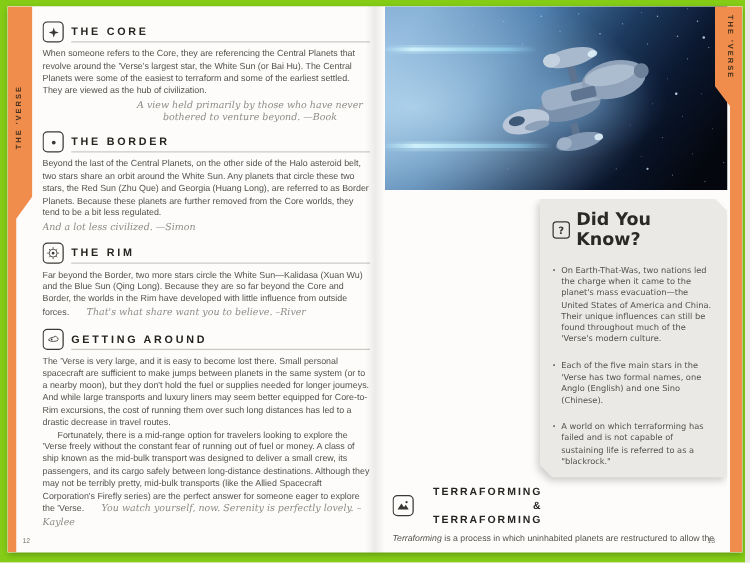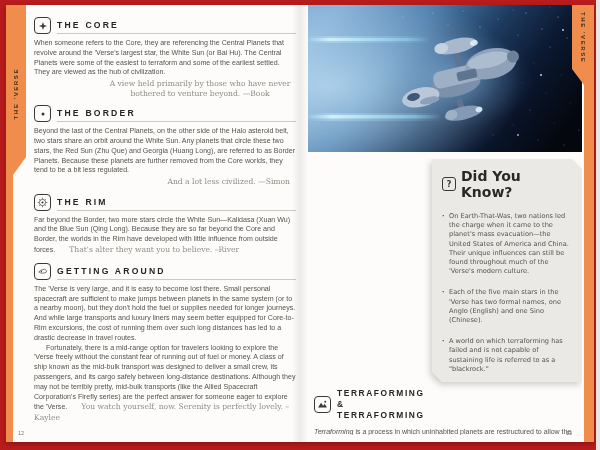--- a/index.html
+++ b/index.html
@@ -1,16 +1,16 @@
 <!DOCTYPE html>
 <html><head>
 <meta charset="utf-8">
 <style>
   html,body{margin:0;padding:0;background:#e9e7e3;font-family:"Liberation Sans",sans-serif;}
-  .stage{position:relative;width:596px;height:450px;background:#b91c1c;overflow:hidden;}
+  .stage{position:relative;width:596px;height:450px;background:#84cc16;overflow:hidden;}
   .spread{position:absolute;left:6px;top:5px;width:588px;height:437px;background:#fdfcfa;
           box-shadow:0 2px 5px rgba(0,0,0,.28);overflow:hidden;}
   .fold{position:absolute;left:50%;top:0;bottom:0;width:16px;transform:translateX(-50%);
         background:linear-gradient(to right,rgba(0,0,0,0) 0%,rgba(0,0,0,.07) 50%,rgba(0,0,0,0) 100%);pointer-events:none;}
 
   
   .tab-left{position:absolute;left:0;top:0;width:20px;height:100%;background:#f08d4d;
             clip-path:polygon(0 0,20px 0,20px 152px,7px 170px,7px 100%,0 100%);}
   .tab-right{position:absolute;right:0;top:0;width:22px;height:100%;background:#f08d4d;
              clip-path:polygon(0 0,22px 0,22px 100%,12px 100%,12px 80px,0 64px);}
@@ -23,30 +23,30 @@
   
   .lp{position:absolute;left:28px;top:12px;width:262px;height:412px;overflow:hidden;}
   .sec{margin-bottom:7px;}
   .sec-head{display:flex;align-items:flex-end;gap:6px;margin-bottom:5px;}
   .sec-icon{flex:0 0 auto;width:15px;height:15px;border:1.2px solid #3a3835;border-radius:4px;
             display:flex;align-items:center;justify-content:center;}
   .sec-title{flex:1;border-bottom:1px solid #ccc9c5;padding-bottom:3px;
              font-size:8.6px;font-weight:bold;letter-spacing:2.2px;color:#262421;}
   .bodytxt{font-size:7.1px;line-height:9.8px;color:#55524e;margin:0;}
   .indent{text-indent:12px;}
-  .note{font-family:"DejaVu Serif",serif;font-size:7.6px;line-height:9.5px;color:#8f8c87;}
+  .note{font-family:"DejaVu Serif",serif;font-style:italic;font-size:7.6px;line-height:9.5px;color:#8f8c87;}
   .note-block-center{display:block;text-align:center;padding-left:70px;margin-top:1px;}
-  .note-block-right{display:block;text-align:right;padding-right:6px;margin-top:1px;}
+  .note-block-right{display:block;text-align:left;padding-right:6px;margin-top:1px;}
   .note-inline{margin-left:14px;}
 
   
   .space-img{position:absolute;left:302px;top:0;width:274px;height:147px;}
   .rp{position:absolute;left:308px;top:154px;width:268px;height:276px;overflow:hidden;}
   .terra-head{display:flex;align-items:center;gap:6px;margin-bottom:6px;width:120px;}
-  .terra-title{font-size:8.4px;font-weight:bold;letter-spacing:1.6px;color:#262421;line-height:11px;}
+  .terra-title{font-size:8.4px;font-weight:bold;letter-spacing:1.6px;color:#262421;line-height:11px;text-align:right;}
   .rp .bodytxt{font-size:7px;line-height:9.5px;margin:0 0 1px 0;}
   .ital{font-style:italic;}
 
   
   .dyk-wrap{float:right;margin:0 0 6px 9px;filter:drop-shadow(-2px 3px 3px rgba(0,0,0,.18));}
   .dyk{width:150px;box-sizing:border-box;background:#ebe9e5;padding:9px 10px 8px 10px;
        clip-path:polygon(0 0,calc(100% - 10px) 0,100% 10px,100% 100%,10px 100%,0 calc(100% - 10px));}
   .dyk-head{display:flex;align-items:center;gap:5px;margin-bottom:5px;}
   .dyk-icon{flex:0 0 auto;width:12px;height:12px;border:1.3px solid #3a3835;border-radius:3px;
             display:flex;align-items:center;justify-content:center;font-size:8px;font-weight:bold;color:#3a3835;
@@ -101,21 +101,21 @@
         <div class="sec-head">
           <span class="sec-icon">
             <svg class="icon-glyph" width="11" height="11" viewBox="0 0 16 16">
               <circle cx="8" cy="8" r="4.6" fill="none" stroke="#3a3835" stroke-width="1"></circle>
               <circle cx="8" cy="8" r="1.5" fill="#3a3835"></circle>
               <path d="M8 1 L8 3 M8 13 L8 15 M1 8 L3 8 M13 8 L15 8 M3.2 3.2 L4.5 4.5 M11.5 11.5 L12.8 12.8 M12.8 3.2 L11.5 4.5 M4.5 11.5 L3.2 12.8" stroke="#3a3835" stroke-width=".9"></path>
             </svg>
           </span>
           <span class="sec-title">THE RIM</span>
         </div>
-        <p class="bodytxt"><span>Far beyond the Border, two more stars circle the White Sun—Kalidasa (Xuan Wu) and the Blue Sun (Qing Long). Because they are so far beyond the Core and Border, the worlds in the Rim have developed with little influence from outside forces.</span><span class="note note-inline">That's alter they want you to believe. –River</span></p>
+        <p class="bodytxt"><span>Far beyond the Border, two more stars circle the White Sun—Kalidasa (Xuan Wu) and the Blue Sun (Qing Long). Because they are so far beyond the Core and Border, the worlds in the Rim have developed with little influence from outside forces.</span><span class="note note-inline">That's what share want you to believe. –River</span></p>
       </div>
 
       <div class="sec">
         <div class="sec-head">
           <span class="sec-icon">
             <svg class="icon-glyph" width="11" height="11" viewBox="0 0 16 16">
               <path d="M2.5 8.6 Q5 5.6 8.5 5.4 L11 4.2 L12.2 5.6 Q14 6.2 13.8 8 Q13.6 9.6 11.5 9.9 L8.5 10.4 Q5 10.8 2.5 8.6 Z" fill="none" stroke="#3a3835" stroke-width="1"></path>
               <circle cx="6.3" cy="8" r="1" fill="#3a3835"></circle>
             </svg>
           </span>

